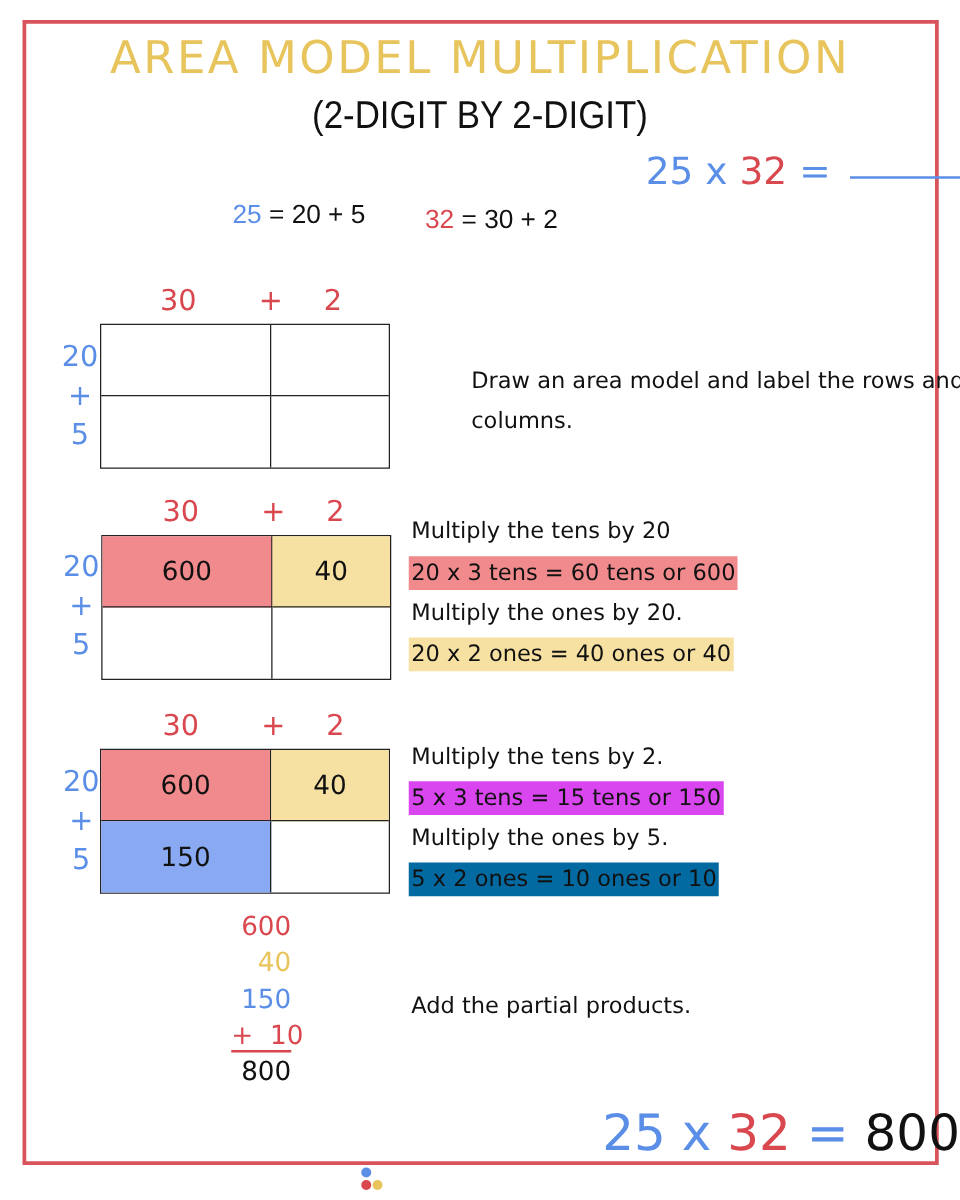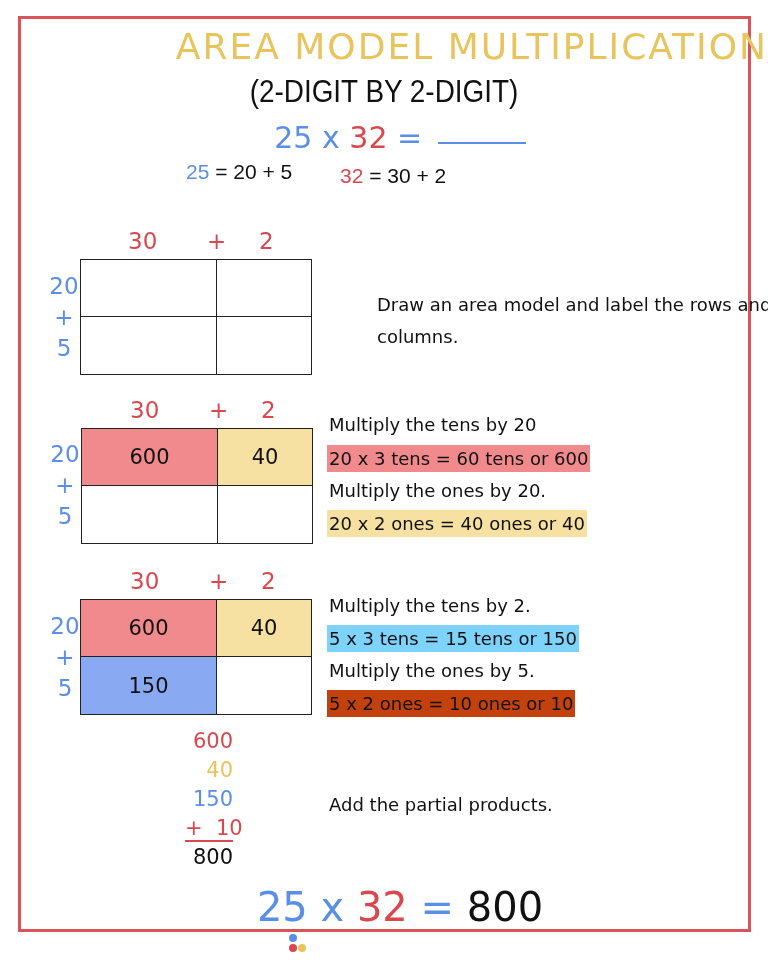--- a/index.html
+++ b/index.html
@@ -1,22 +1,22 @@
 <!DOCTYPE html>
 <html><head>
 <meta charset="utf-8">
 <style>
   * { box-sizing: border-box; margin: 0; padding: 0; }
   html, body { width: 768px; height: 960px; background: #ffffff; overflow: hidden; }
   body { position: relative; font-family: "DejaVu Sans", sans-serif; color: #111; }
   .frame { position: absolute; left: 18px; top: 16px; width: 733px; height: 916px; border: 3px solid #d9545a; }
   .abs { position: absolute; white-space: nowrap; }
-  .title { left: 0; width: 768px; top: 26px; text-align: right; font-size: 36px; letter-spacing: 2px; color: #e8c45c; font-family: "DejaVu Sans", sans-serif; }
+  .title { left: 0; width: 768px; top: 26px; text-align: center; font-size: 36px; letter-spacing: 2px; color: #e8c45c; font-family: "DejaVu Sans", sans-serif; }
   .subtitle { left: 0; width: 768px; top: 74px; text-align: center; font-size: 31px; color: #111; font-family: "Liberation Sans", sans-serif; transform: scaleX(0.9); }
-  .problem { left: 0; width: 768px; top: 120px; text-align: center; font-size: 30px; padding-left: 32px; }
+  .problem { left: 0; width: 768px; top: 120px; text-align: right; font-size: 30px; padding-left: 32px; }
   .blue { color: #5b8ee6; }
   .red { color: #d9474f; }
   .yellow { color: #e8c45c; }
   .blank { display: inline-block; width: 88px; border-bottom: 2px solid #5b8ee6; vertical-align: baseline; margin-left: 6px; transform: translateY(-4px); }
   .decomp { font-size: 21px; top: 160px; font-family: "Liberation Sans", sans-serif; }
   .model { position: absolute; border: 1.5px solid #222; display: grid; grid-template-columns: 136px 1fr; grid-template-rows: 1fr 1fr; }
   .cell { display: flex; align-items: center; justify-content: center; font-size: 21px; color: #111; }
   .cell.tl { border-right: 1.5px solid #222; border-bottom: 1.5px solid #222; }
   .cell.tr { border-bottom: 1.5px solid #222; }
   .cell.bl { border-right: 1.5px solid #222; }
@@ -90,23 +90,23 @@
 <div class="abs collabel" style="left:261px; top:568px;">2</div>
 <div class="abs rowlabel" style="left:50px; top:611px;">20</div>
 <div class="abs rowlabel" style="left:50px; top:642px;">+</div>
 <div class="abs rowlabel" style="left:50px; top:673px;">5</div>
 <div class="model" style="left:80px; top:599px; width:232px; height:116px;">
   <div class="cell tl" style="background:#f08a8c;">600</div>
   <div class="cell tr" style="background:#f6e0a2;">40</div>
   <div class="cell bl" style="background:#89aaf2;">150</div>
 </div>
 <div class="abs instr" style="left:329px; top:595px;">Multiply the tens by 2.</div>
-<div class="abs instr hl" style="left:327px; top:625px; background:#7dd3fc;">5 x 3 tens = 15 tens or 150</div>
+<div class="abs instr hl" style="left:327px; top:625px; background:#d946ef;">5 x 3 tens = 15 tens or 150</div>
 <div class="abs instr" style="left:329px; top:660px;">Multiply the ones by 5.</div>
-<div class="abs instr hl" style="left:327px; top:690px; background:#c2410c;">5 x 2 ones = 10 ones or 10</div>
+<div class="abs instr hl" style="left:327px; top:690px; background:#0369a1;">5 x 2 ones = 10 ones or 10</div>
 
 <div class="abs sum red" style="left:173px; top:729px;">600</div>
 <div class="abs sum yellow" style="left:173px; top:758px;">40</div>
 <div class="abs sum blue" style="left:173px; top:787px;">150</div>
 <div class="abs sum red" style="left:173px; top:816px; white-space:pre; border-bottom:2px solid #d9474f; width:48px; left:185px;">+  10</div>
 <div class="abs sum" style="left:173px; top:845px;">800</div>
 <div class="abs instr" style="left:329px; top:794px;">Add the partial products.</div>
 
 <div class="abs problem" style="top:884px; font-size:40px;">
   <span class="blue">25</span>

